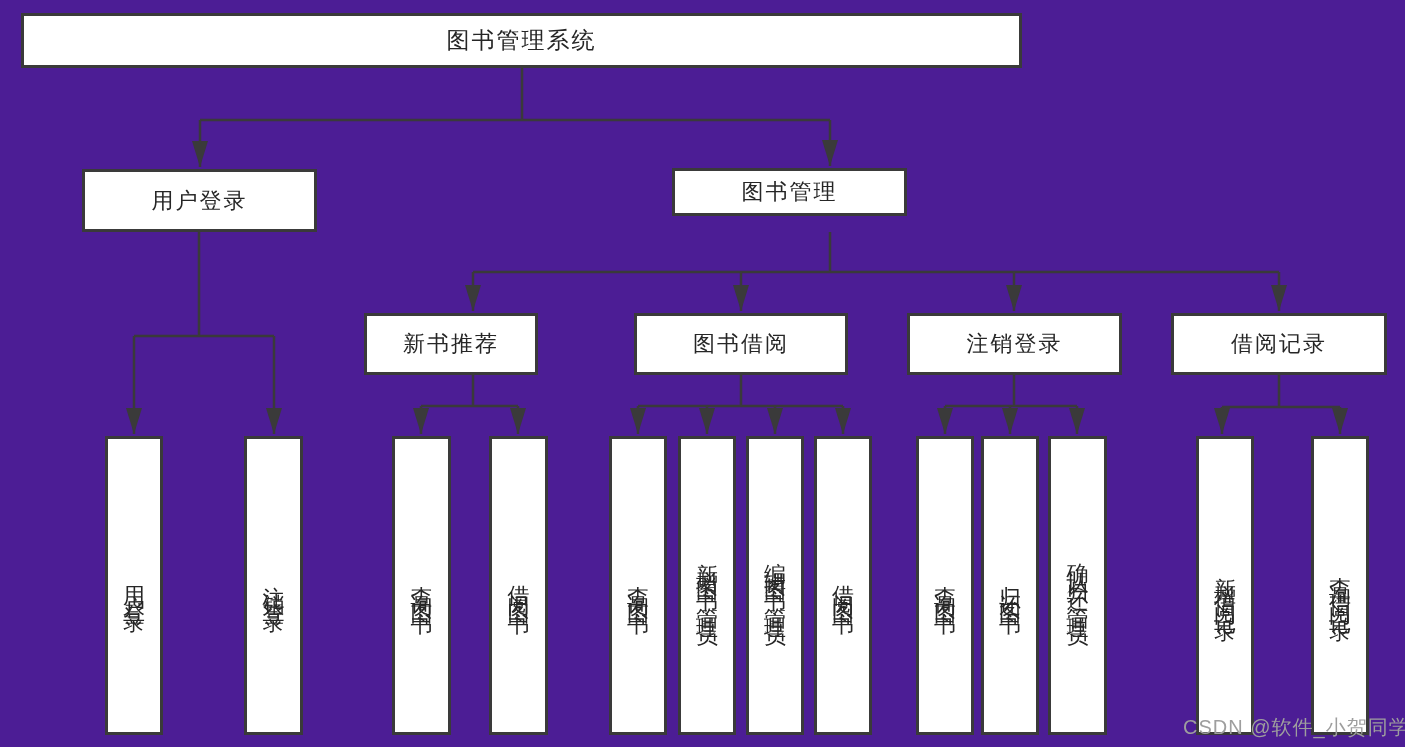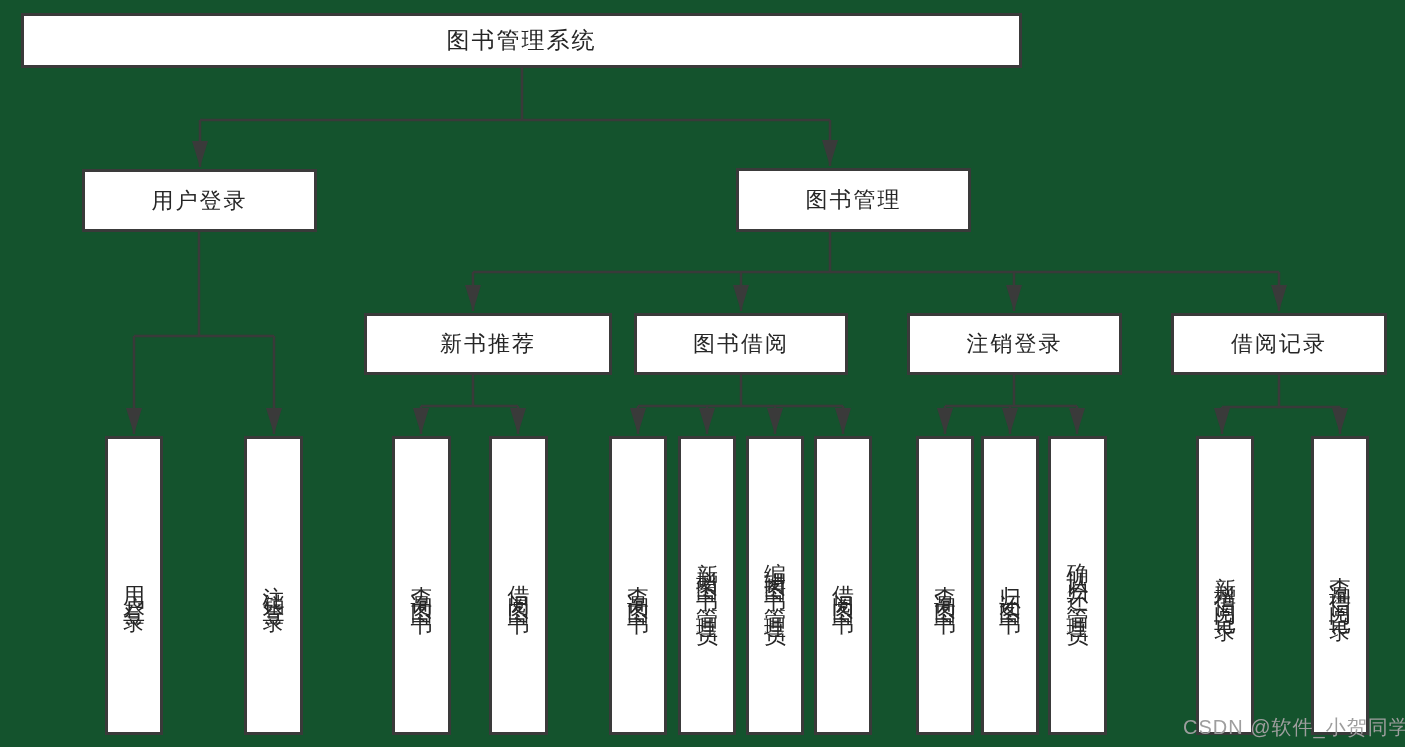--- a/index.html
+++ b/index.html
@@ -1,20 +1,20 @@
 <!DOCTYPE html>
 <html><head>
 <meta charset="utf-8">
 <style>
   html, body { margin: 0; padding: 0; background: #ffffff; }
   .canvas {
     position: relative;
     width: 1405px;
     height: 747px;
-    background: #14532d;
+    background: #4c1d95;
     overflow: hidden;
     font-family: "Liberation Sans", sans-serif;
   }
   .connectors {
     position: absolute;
     left: 0; top: 0;
     width: 1405px; height: 747px;
     pointer-events: none;
   }
   .node {
@@ -115,25 +115,25 @@
     </g>
   </svg>
 
   <div class="node" style="left:21px; top:13px; width:1001px; height:55px;">
     <span class="hlabel root-label">图书管理系统</span>
   </div>
 
   <div class="node" style="left:82px; top:169px; width:235px; height:63px;">
     <span class="hlabel">用户登录</span>
   </div>
-  <div class="node" style="left:736px; top:168px; width:235px; height:64px;">
+  <div class="node" style="left:672px; top:168px; width:235px; height:48px;">
     <span class="hlabel">图书管理</span>
   </div>
 
-  <div class="node" style="left:364px; top:313px; width:248px; height:62px;text-align:right;">
+  <div class="node" style="left:364px; top:313px; width:174px; height:62px;text-align:right;">
     <span class="hlabel">新书推荐</span>
   </div>
   <div class="node" style="left:634px; top:313px; width:214px; height:62px;">
     <span class="hlabel">图书借阅</span>
   </div>
   <div class="node" style="left:907px; top:313px; width:215px; height:62px;">
     <span class="hlabel">注销登录</span>
   </div>
   <div class="node" style="left:1171px; top:313px; width:216px; height:62px;">
     <span class="hlabel">借阅记录</span>

